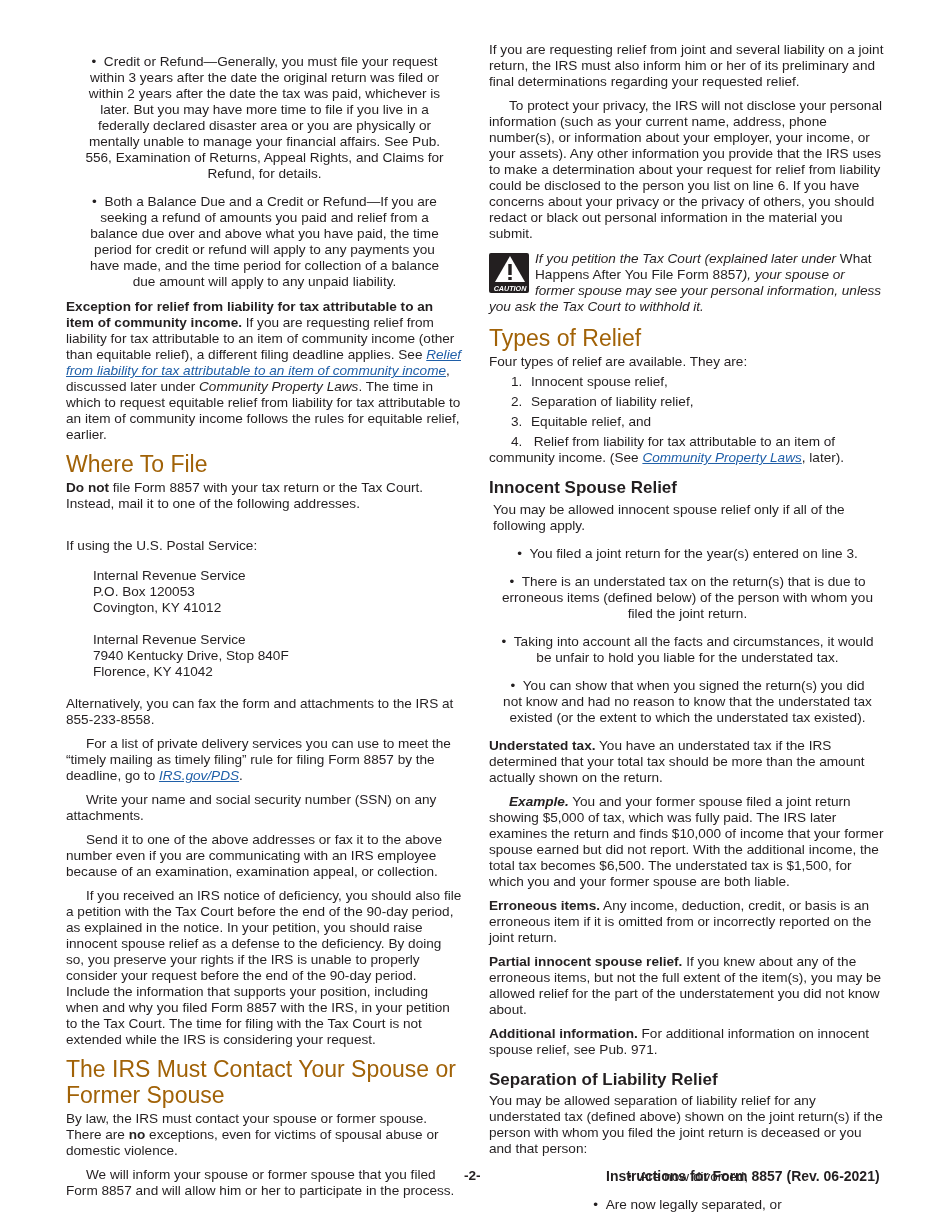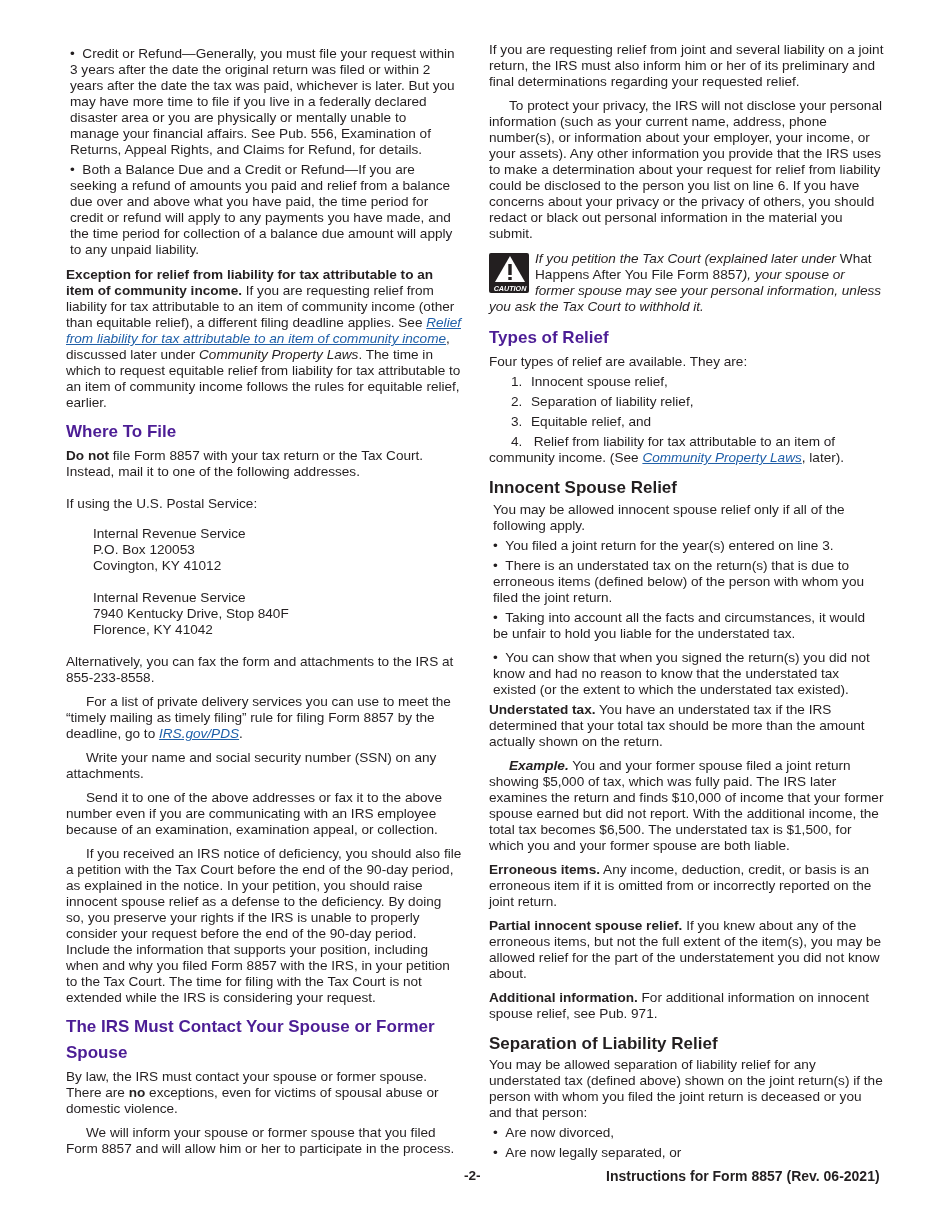--- a/index.html
+++ b/index.html
@@ -6,28 +6,28 @@
   body {
     width: 950px; height: 1230px; position: relative; overflow: hidden;
     font-family: "Liberation Sans", sans-serif; color: #231f20;
     font-size: 13.6px; line-height: 16px;
   }
   .col { position: absolute; top: 42px; width: 397px; }
   .col-left { left: 66px; }
   .col-right { left: 489px; }
   p { margin: 0 0 8px 0; }
   .indent { text-indent: 20px; }
-  .bul { margin: 4px; }
+  .bul { margin: 12px; text-align: center; }
   .bul::before { content: "\2022\00a0\00a0"; }
   b, .b { font-weight: bold; }
   i, .i { font-style: italic; }
   a.link { color: #1f5fa8; font-style: italic; text-decoration: underline; }
   h2 {
-    font-size: 17px; line-height: 26px; font-weight: bold; margin: 2px 0 3px 0;
-    color: #4c1d95;
+    font-size: 23px; line-height: 26px; font-weight: normal; margin: 2px 0 3px 0;
+    color: #a16207;
   }
   h3 {
     font-size: 17px; line-height: 20px; font-weight: bold; margin: 12px 0 3px 0;
     color: #231f20;
   }
   .addr { padding-left: 27px; margin: 0 0 16px 0; }
   .addr div { margin: 0; }
   .numlist .ni { margin: 0 0 4px 0; padding-left: 22px; }
   .numlist .ni span.n { display: inline-block; width: 20px; }
   .numlist .ni4 { text-indent: 22px; margin: 0 0 8px 0; }
@@ -49,21 +49,21 @@
 
 <div class="col col-left">
   <p class="bul">Credit or Refund—Generally, you must file your request within 3 years after the date the original return was filed or within 2 years after the date the tax was paid, whichever is later. But you may have more time to file if you live in a federally declared disaster area or you are physically or mentally unable to manage your financial affairs. See Pub. 556, Examination of Returns, Appeal Rights, and Claims for Refund, for details.</p>
   <p class="bul" style="margin-bottom:9px">Both a Balance Due and a Credit or Refund—If you are seeking a refund of amounts you paid and relief from a balance due over and above what you have paid, the time period for credit or refund will apply to any payments you have made, and the time period for collection of a balance due amount will apply to any unpaid liability.</p>
 
   <p>
     <b>Exception for relief from liability for tax attributable to an item of community income.</b><span> If you are requesting relief from liability for tax attributable to an item of community income (other than equitable relief), a different filing deadline applies. See </span><a class="link" href="#">Relief from liability for tax attributable to an item of community income</a><span>, discussed later under </span><i>Community Property Laws</i><span>. The time in which to request equitable relief from liability for tax attributable to an item of community income follows the rules for equitable relief, earlier.</span>
   </p>
 
   <h2>Where To File</h2>
-  <p style="margin-bottom:16px">
+  <p style="margin-bottom:26px">
     <b>Do not</b><span> file Form 8857 with your tax return or the Tax Court. Instead, mail it to one of the following addresses.</span>
   </p>
 
   <p style="margin-bottom:14px">If using the U.S. Postal Service:</p>
   <div class="addr">
     <div>Internal Revenue Service</div>
     <div>P.O. Box 120053</div>
     <div>Covington, KY 41012</div>
   </div>
 

